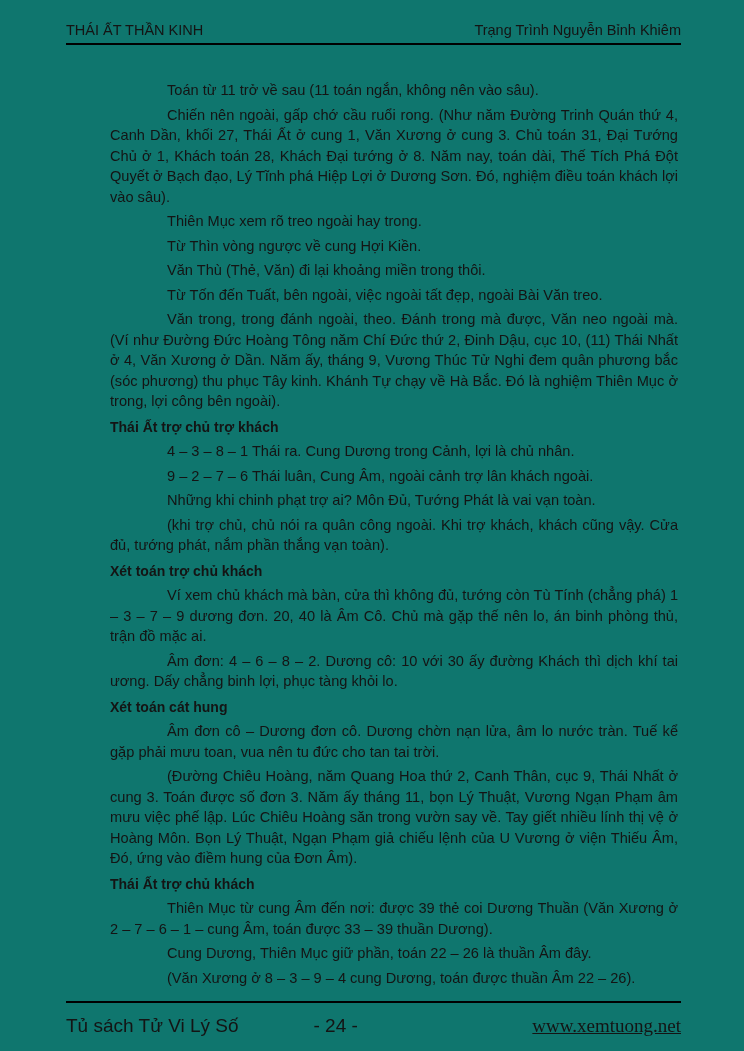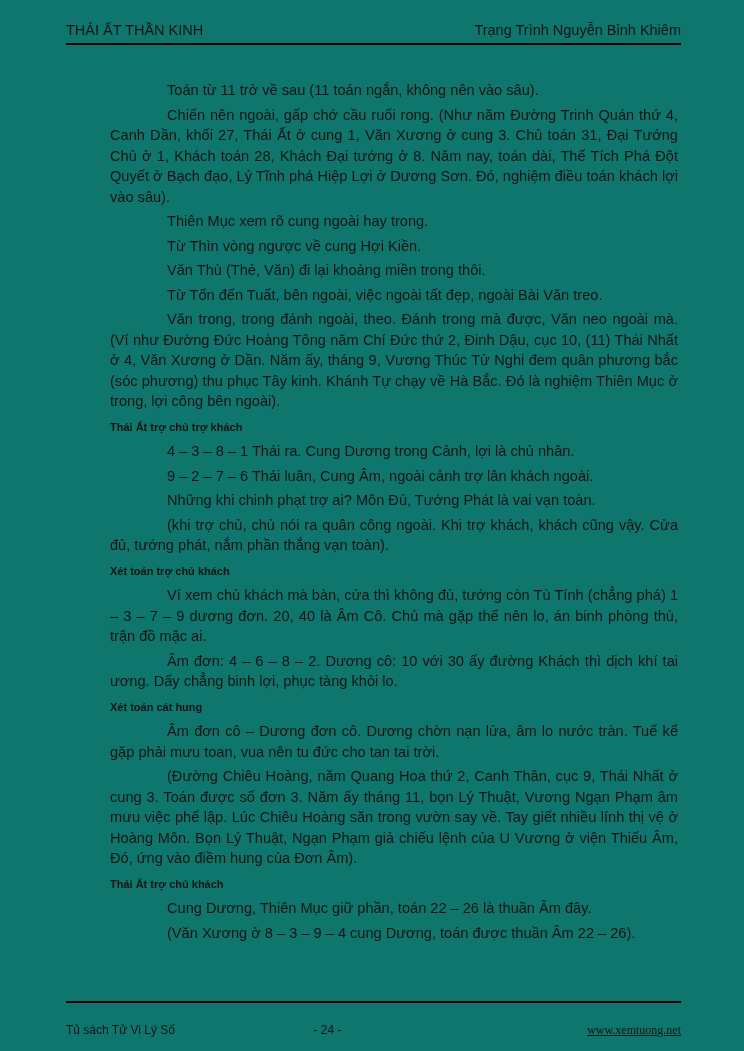--- a/index.html
+++ b/index.html
@@ -37,36 +37,36 @@
     line-height: 20.5px;
     text-align: justify;
     margin-left: 44px;
   }
   .content p {
     margin: 0 0 4px 0;
     text-indent: 57px;
   }
   .content h2 {
     margin: 5px 0 4px 0;
-    font-size: 11px;
+    font-size: 14px;
     font-weight: bold;
     text-indent: 0;
     text-align: left;
   }
   .running-footer {
     position: absolute;
     top: 1001px;
     left: 66px;
     right: 63px;
     border-top: 2.5px solid #000000;
-    padding-top: 20px;
+    padding-top: 12px;
     display: flex;
     justify-content: space-between;
     align-items: baseline;
-    font-size: 12px;
+    font-size: 19px;
   }
   .running-footer .foot-left  { width: 220px; text-align: left; }
   .running-footer .foot-page  { width: 120px; }
   .running-footer .foot-right { width: 220px; text-align: right; font-family: Liberation Serif, serif; }
   .site-link {
     color: #141414;
     text-decoration: underline;
     cursor: pointer;
   }
 </style>
@@ -77,37 +77,38 @@
 
   <div class="running-header">
     <span>THÁI ẤT THẦN KINH</span>
     <span>Trạng Trình Nguyễn Bỉnh Khiêm</span>
   </div>
 
   <div class="content">
 
   <p>Toán từ 11 trở về sau (11 toán ngắn, không nên vào sâu).</p>
       <p>Chiến nên ngoài, gấp chớ cầu ruổi rong. (Như năm Đường Trinh Quán thứ 4, Canh Dần, khối 27, Thái Ất ở cung 1, Văn Xương ở cung 3. Chủ toán 31, Đại Tướng Chủ ở 1, Khách toán 28, Khách Đại tướng ở 8. Năm nay, toán dài, Thế Tích Phá Đột Quyết ở Bạch đạo, Lý Tĩnh phá Hiệp Lợi ở Dương Sơn. Đó, nghiệm điều toán khách lợi vào sâu).</p>
-      <p>Thiên Mục xem rõ cung ngoài hay trong.</p>
+      <p>Thiên Mục xem rõ treo ngoài hay trong.</p>
       <p>Từ Thìn vòng ngược về cung Hợi Kiền.</p>
       <p>Văn Thù (Thẻ, Văn) đi lại khoảng miền trong thôi.</p>
       <p>Từ Tốn đến Tuất, bên ngoài, việc ngoài tất đẹp, ngoài Bài Văn treo.</p>
       <p>Văn trong, trong đánh ngoài, theo. Đánh trong mà được, Văn neo ngoài mà. (Ví như Đường Đức Hoàng Tông năm Chí Đức thứ 2, Đinh Dậu, cục 10, (11) Thái Nhất ở 4, Văn Xương ở Dần. Năm ấy, tháng 9, Vương Thúc Tử Nghi đem quân phương bắc (sóc phương) thu phục Tây kinh. Khánh Tự chạy về Hà Bắc. Đó là nghiệm Thiên Mục ở trong, lợi công bên ngoài).</p>
       <h2>Thái Ất trợ chủ trợ khách</h2>
       <p>4 – 3 – 8 – 1 Thái ra. Cung Dương trong Cảnh, lợi là chủ nhân.</p>
       <p>9 – 2 – 7 – 6 Thái luân, Cung Âm, ngoài cảnh trợ lân khách ngoài.</p>
       <p>Những khi chinh phạt trợ ai? Môn Đủ, Tướng Phát là vai vạn toàn.</p>
       <p>(khi trợ chủ, chủ nói ra quân công ngoài. Khi trợ khách, khách cũng vậy. Cửa đủ, tướng phát, nắm phần thắng vạn toàn).</p>
       <h2>Xét toán trợ chủ khách</h2>
       <p>Ví xem chủ khách mà bàn, cửa thì không đủ, tướng còn Tù Tính (chẳng phá) 1 – 3 – 7 – 9 dương đơn. 20, 40 là Âm Cô. Chủ mà gặp thế nên lo, án binh phòng thủ, trận đồ mặc ai.</p>
       <p>Âm đơn: 4 – 6 – 8 – 2. Dương cô: 10 với 30 ấy đường Khách thì dịch khí tai ương. Dấy chẳng binh lợi, phục tàng khỏi lo.</p>
       <h2>Xét toán cát hung</h2>
       <p>Âm đơn cô – Dương đơn cô. Dương chờn nạn lửa, âm lo nước tràn. Tuế kể gặp phải mưu toan, vua nên tu đức cho tan tai trời.</p>
       <p>(Đường Chiêu Hoàng, năm Quang Hoa thứ 2, Canh Thân, cục 9, Thái Nhất ở cung 3. Toán được số đơn 3. Năm ấy tháng 11, bọn Lý Thuật, Vương Ngạn Phạm âm mưu việc phế lập. Lúc Chiêu Hoàng săn trong vườn say về. Tay giết nhiều lính thị vệ ở Hoàng Môn. Bọn Lý Thuật, Ngạn Phạm giả chiếu lệnh của U Vương ở viện Thiếu Âm, Đó, ứng vào điềm hung của Đơn Âm).</p>
       <h2>Thái Ất trợ chủ khách</h2>
+      <p>Thiên Mục từ cung Âm đến nơi: được 39 thẻ coi Dương Thuần (Văn Xương ở 2 – 7 – 6 – 1 – cung Âm, toán được 33 – 39 thuần Dương).</p>
       <p>Cung Dương, Thiên Mục giữ phần, toán 22 – 26 là thuần Âm đây.</p>
       <p>(Văn Xương ở 8 – 3 – 9 – 4 cung Dương, toán được thuần Âm 22 – 26).</p>
     </div>
 
   <div class="running-footer">
     <span class="foot-left">Tủ sách Tử Vi Lý Số</span>
     <span class="foot-page">- 24 -</span>
     <span class="foot-right">
       <a class="site-link">www.xemtuong.net</a>
     </span>

